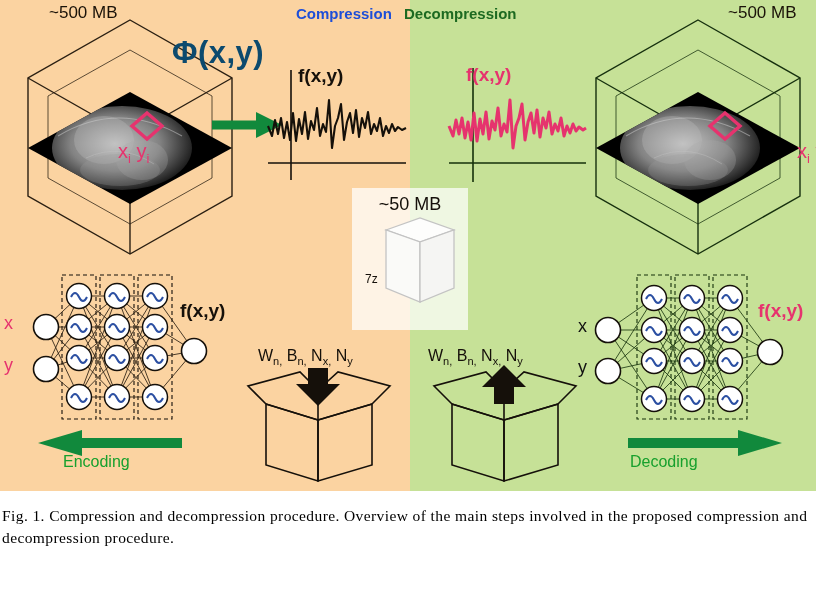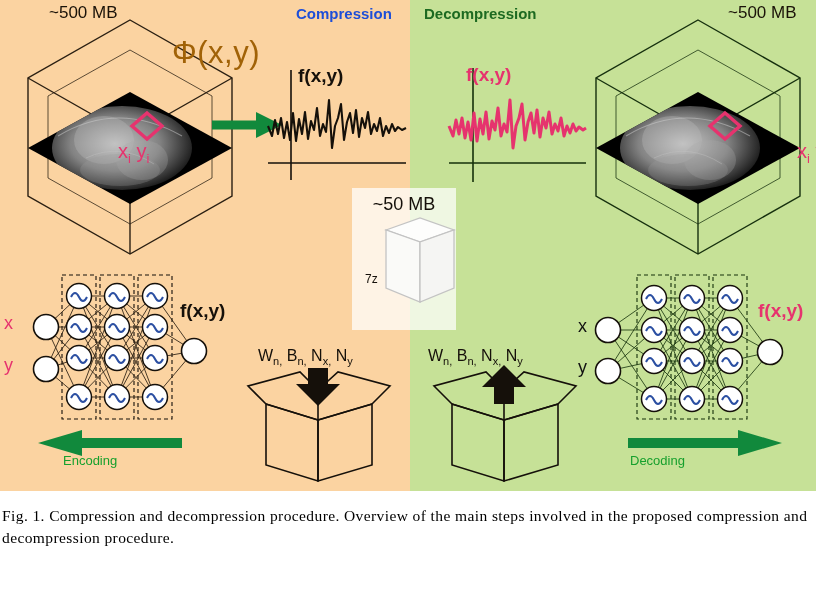--- a/index.html
+++ b/index.html
@@ -7,55 +7,55 @@
 
   #fig{position:relative;width:816px;height:491px;overflow:hidden;}
   .half{position:absolute;top:0;height:491px;}
   #left-bg{left:0;width:410px;background:#fbd3a1;}
   #right-bg{left:410px;width:406px;background:#c6e197;}
 
   .lbl{position:absolute;white-space:nowrap;}
 
   .hdr{font-size:15px;font-weight:bold;}
   #hdr-comp{left:296px;top:5px;color:#1d4ed8;}
-  #hdr-decomp{left:424px;top:5px;color:#1d6a21;}
+  #hdr-decomp{left:404px;top:5px;color:#1d6a21;}
 
   .mb{position:absolute;font-size:17px;color:#1a1208;white-space:nowrap;margin-left:25px;}
   #mb-left{left:24px;top:3px;}
   #mb-right{left:703px;top:3px;}
 
-  .phi{position:absolute;left:172px;top:35px;font-size:31px;color:#a16207;font-weight:normal;letter-spacing:.5px;}
+  .phi{position:absolute;left:172px;top:35px;font-size:31px;color:#0c4a6e;font-weight:bold;letter-spacing:.5px;}
 
   .fxy{position:absolute;font-size:19px;white-space:nowrap;}
   #fxy-top-l{left:298px;top:65px;color:#15100a;font-weight:bold;}
   #fxy-top-r{left:466px;top:64px;color:#e6336e;font-weight:bold;}
   #fxy-net-l{left:180px;top:300px;color:#15100a;font-weight:bold;}
   #fxy-net-r{left:758px;top:300px;color:#e6336e;font-weight:bold;}
 
   .cubelbl{position:absolute;font-size:20px;color:#e6336e;white-space:nowrap;}
   #xy-left{left:118px;top:140px;}
   #xy-right{left:797px;top:140px;}
   .sub{font-size:13px;vertical-align:sub;}
 
   .netio{position:absolute;font-size:18px;white-space:nowrap;}
   #nx-l{left:4px;top:313px;color:#e6336e;}
   #ny-l{left:4px;top:355px;color:#e6336e;}
   #nx-r{left:578px;top:316px;color:#111;}
   #ny-r{left:578px;top:357px;color:#111;}
 
-  .dirlbl{position:absolute;font-size:13px;color:#17a02d;white-space:nowrap;}
+  .dirlbl{position:absolute;font-size:16px;color:#17a02d;white-space:nowrap;}
   #enc-lbl{left:63px;top:453px;}
   #dec-lbl{left:630px;top:453px;}
 
   .parms{position:absolute;font-size:16px;color:#15100a;white-space:nowrap;}
   #parms-l{left:258px;top:347px;}
   #parms-r{left:428px;top:347px;}
   .psub{font-size:11px;vertical-align:sub;}
 
-  #cbox{position:absolute;left:352px;top:188px;width:104px;height:142px;
+  #cbox{position:absolute;left:352px;top:188px;width:116px;height:142px;
         background:rgba(255,255,255,.72);}
   #cbox-mb{position:absolute;left:0;right:0;top:6px;text-align:center;font-size:18px;color:#15100a;}
   #cbox-cap{position:absolute;left:0;right:0;bottom:6px;text-align:center;font-size:16px;color:#15100a;}
   #cbox-7z{position:absolute;left:13px;top:84px;font-size:12px;color:#15100a;}
 
   #caption{position:absolute;left:0;top:491px;width:816px;height:80px;background:#fff;}
   #caption p{margin:0;padding:14px 2px 0 2px;font-family:"Liberation Serif",serif;
              font-size:15.5px;line-height:1.45;color:#000;letter-spacing:.4px;}
   svg{position:absolute;left:0;top:0;overflow:visible;}
 </style>

